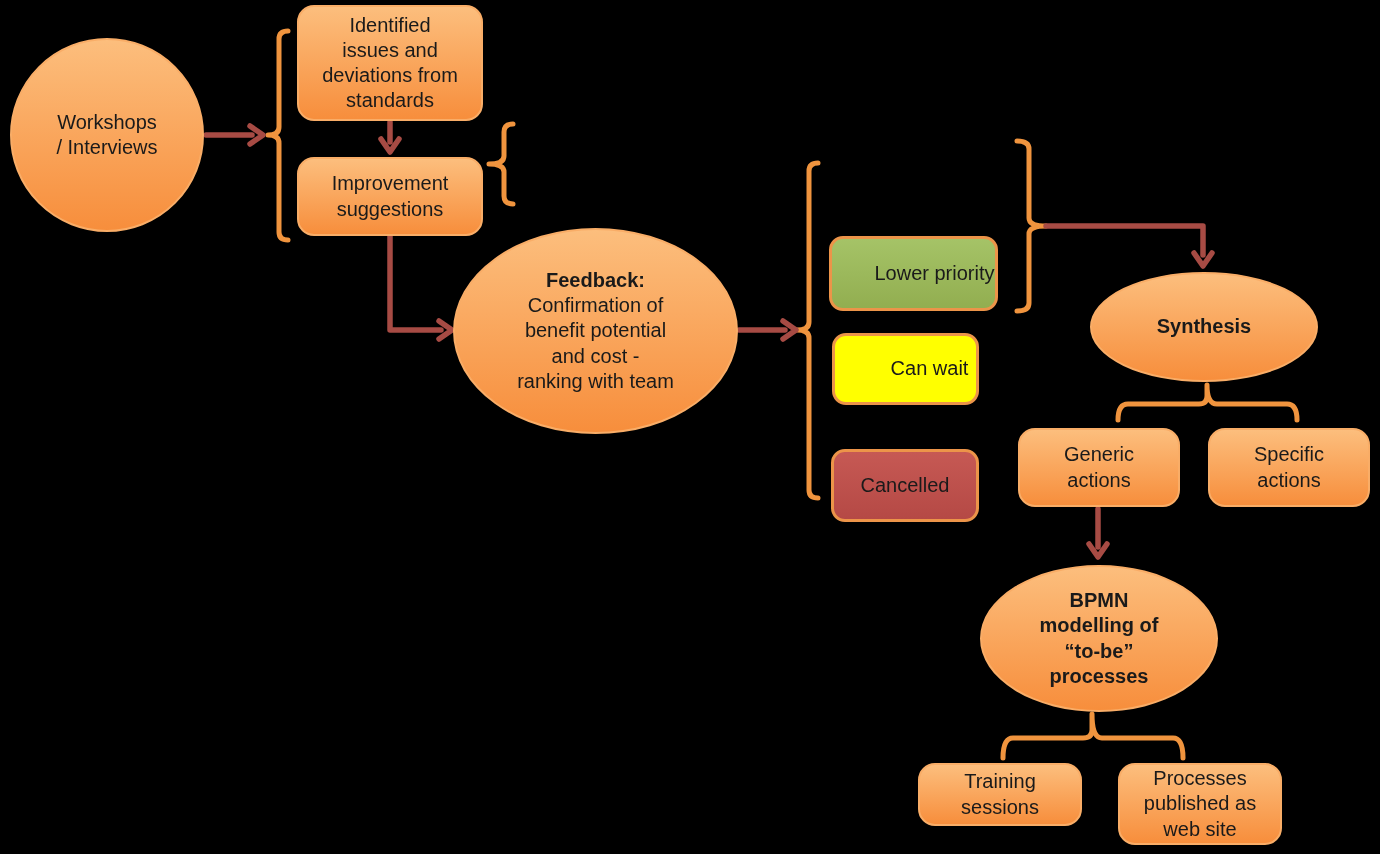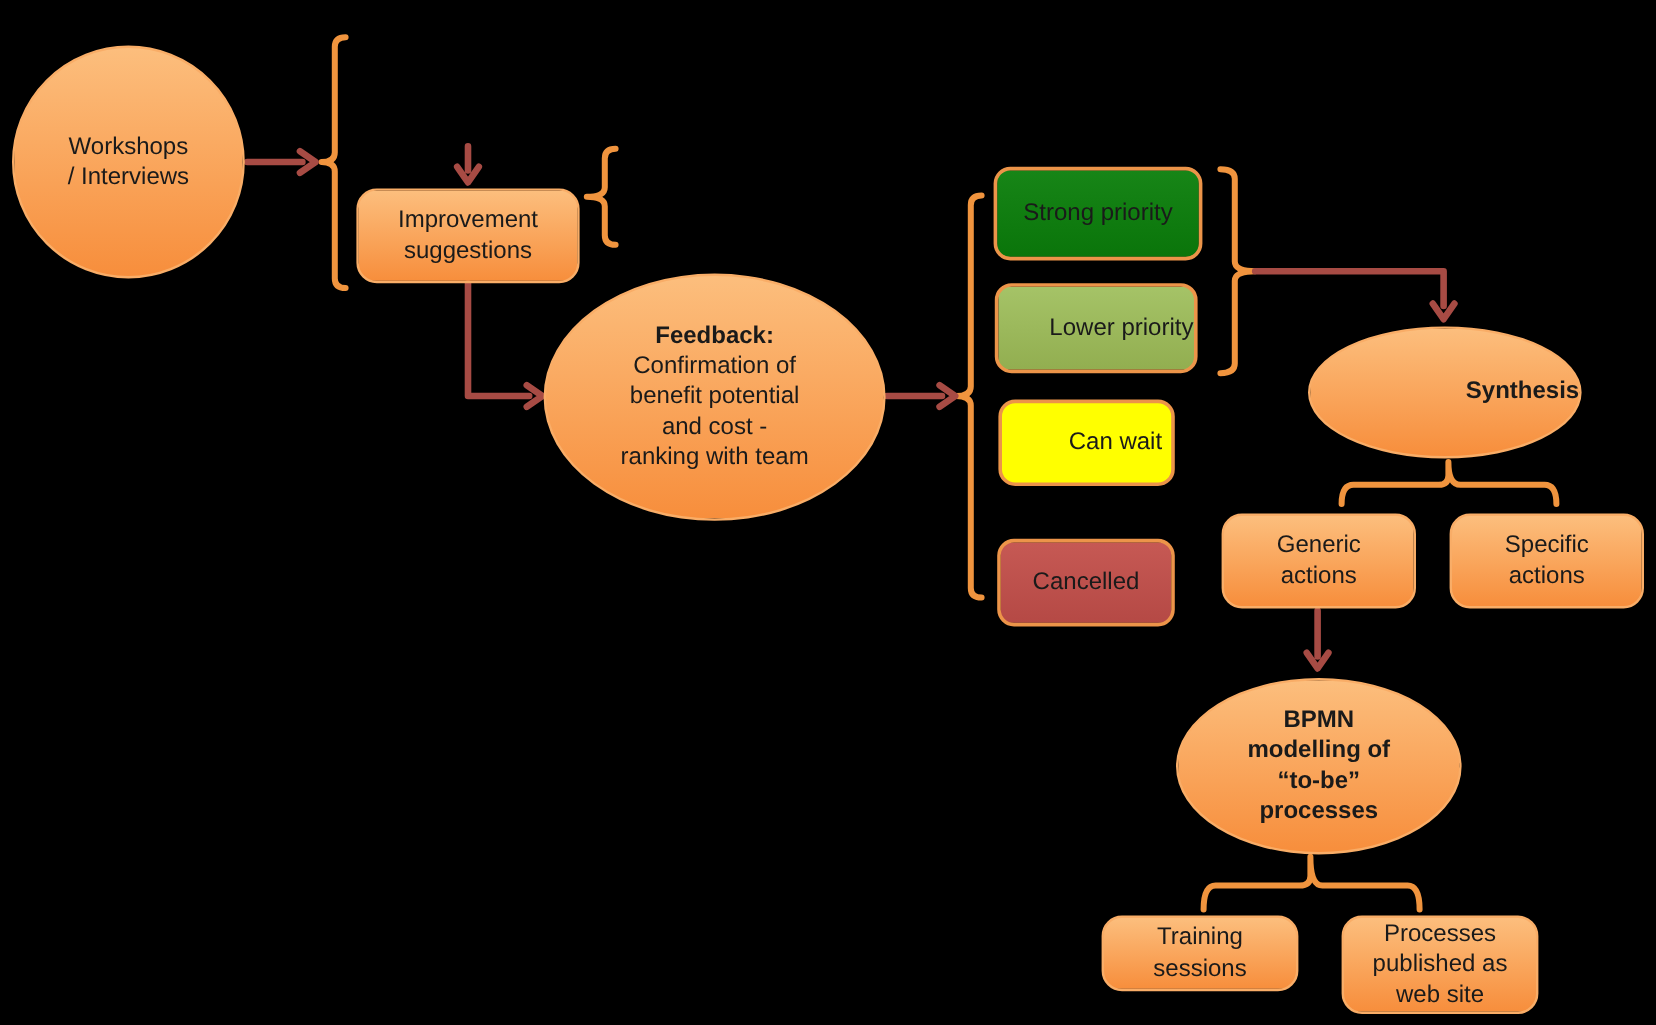--- a/index.html
+++ b/index.html
@@ -83,51 +83,54 @@
     <path class="arrow" d="M739 330 L785 330 M783 321 L796 330 L783 339"></path>
     <path class="arrow" d="M1046 226 L1203 226 L1203 255 M1194 253 L1203 266 L1212 253"></path>
     <path class="arrow" d="M1098 509 L1098 547 M1089 544 L1098 557 L1107 544"></path>
   </svg>
 
   <div class="node circle" style="left:10px;top:38px;width:194px;height:194px;">
     <span>Workshops
 / Interviews</span>
   </div>
 
+  <div class="node rounded" style="left:297px;top:5px;width:186px;height:116px;">
+    <span>Identified
+issues and
+deviations from
+standards</span>
+  </div>
 
   <div class="node rounded" style="left:297px;top:157px;width:186px;height:79px;">
     <span>Improvement
 suggestions</span>
   </div>
 
   <div class="node ellipse" style="left:453px;top:228px;width:285px;height:206px;">
     <span class="bold">Feedback:</span>
     <span>Confirmation of
 benefit potential
 and cost -
 ranking with team</span>
   </div>
 
-  <div class="node status green" style="left:828px;top:139px;width:174px;height:78px;">
-    <span>Strong priority</span>
-  </div>
 
   <div class="node status olive" style="left:829px;top:236px;width:169px;height:75px;">
     <span>Lower priority</span>
   </div>
 
   <div class="node status yellow" style="left:832px;top:333px;width:147px;height:72px;padding-left:48px;">
     <span>Can wait</span>
   </div>
 
   <div class="node status brick" style="left:831px;top:449px;width:148px;height:73px;">
     <span>Cancelled</span>
   </div>
 
-  <div class="node ellipse" style="left:1090px;top:272px;width:228px;height:110px;align-items:flex-end;">
+  <div class="node ellipse" style="left:1090px;top:272px;width:228px;height:110px;">
     <span class="bold">Synthesis</span>
   </div>
 
   <div class="node rounded" style="left:1018px;top:428px;width:162px;height:79px;">
     <span>Generic
 actions</span>
   </div>
 
   <div class="node rounded" style="left:1208px;top:428px;width:162px;height:79px;">
     <span>Specific

